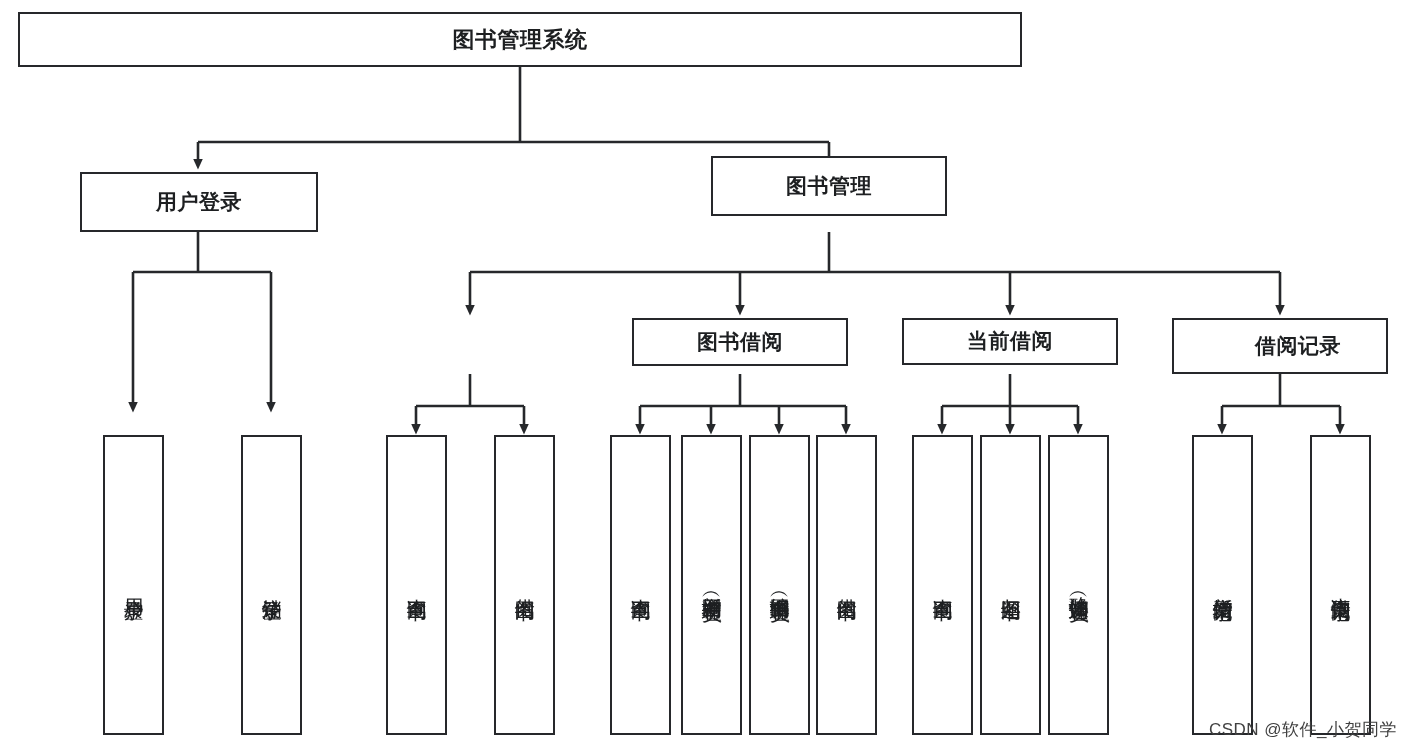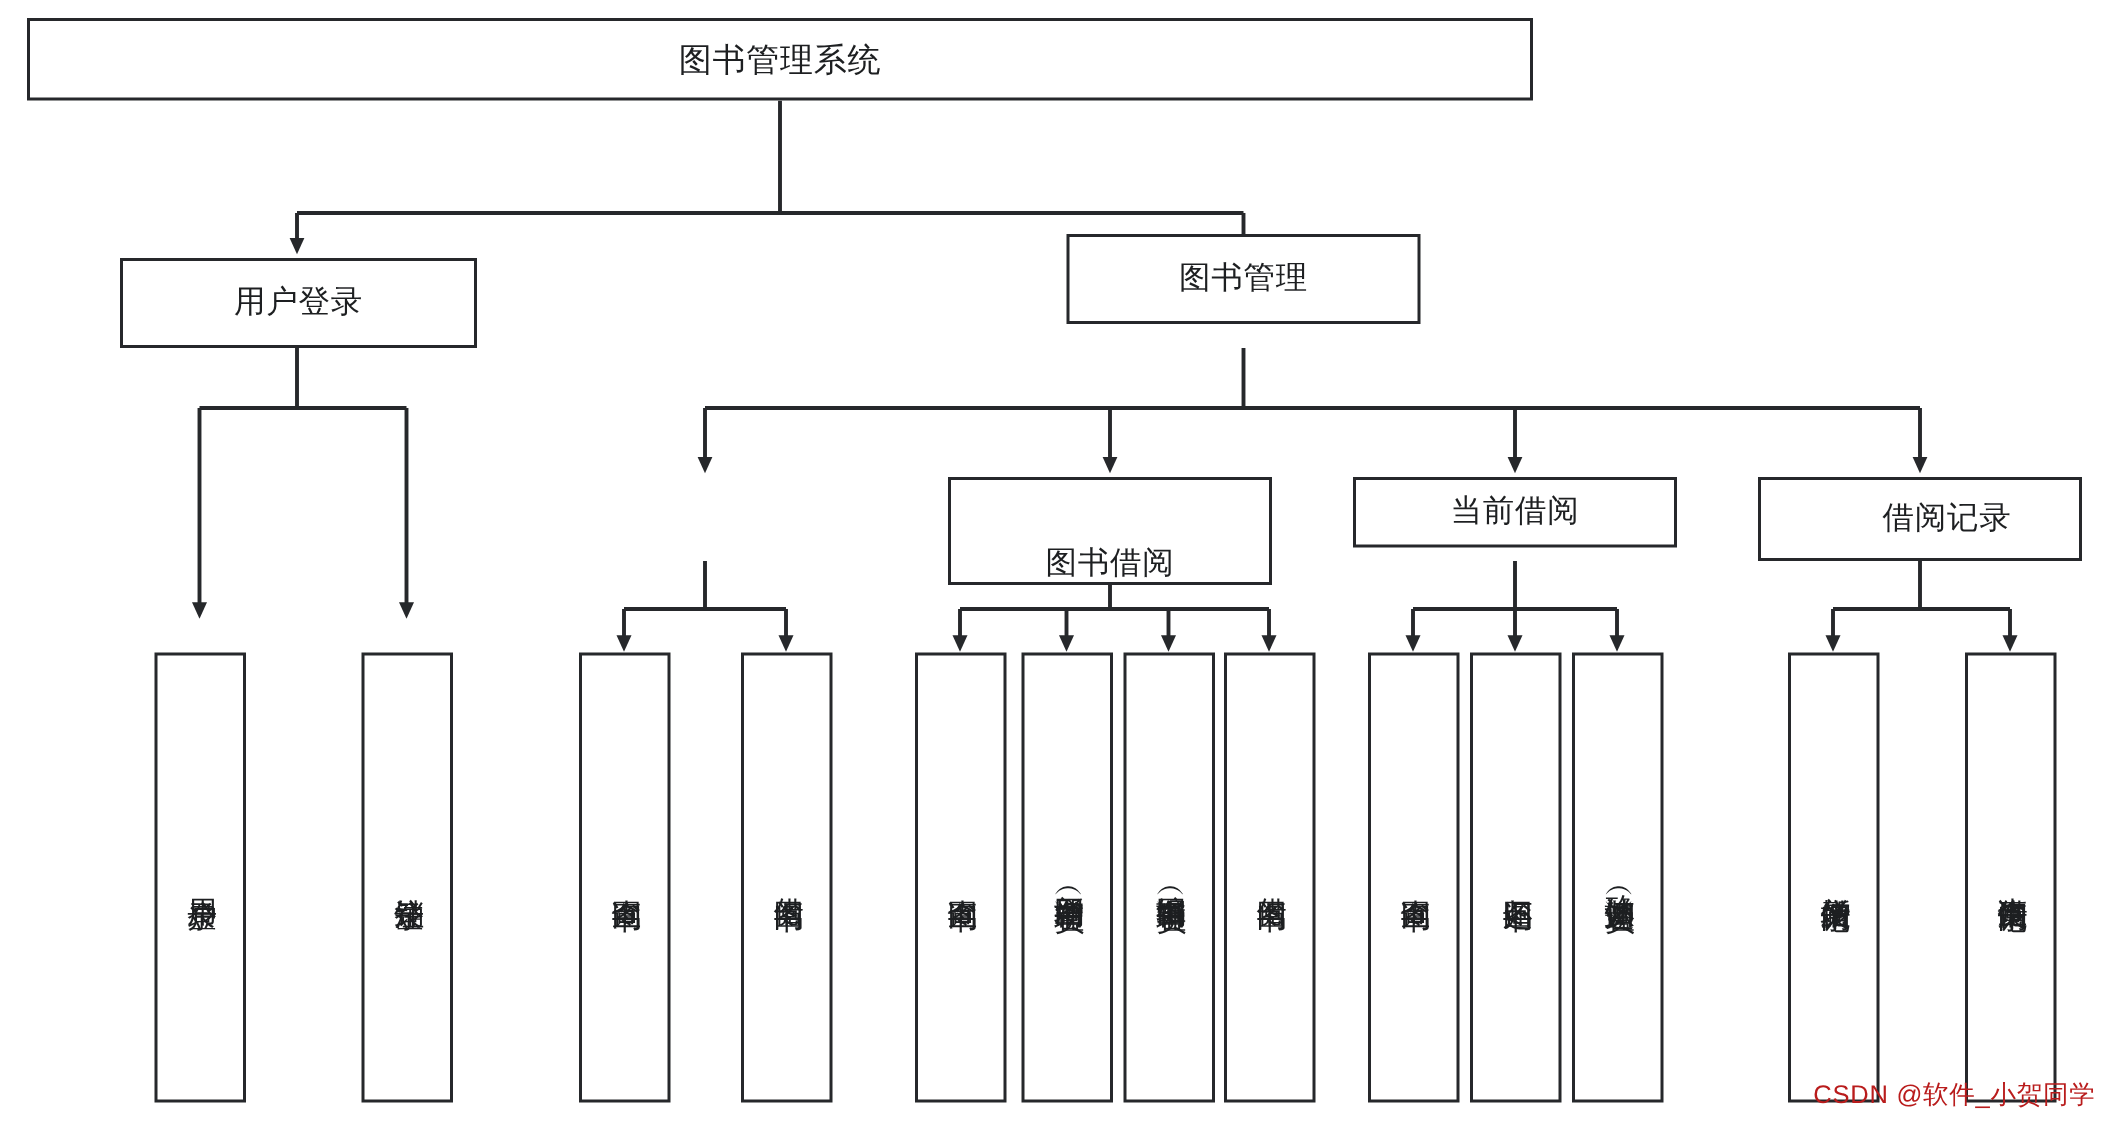--- a/index.html
+++ b/index.html
@@ -34,20 +34,21 @@
     display: flex;
     align-items: center;
     justify-content: center;
     color: #1d1f21;
   }
   .node.h {
     font-size: 21px;
     line-height: 1.15;
     letter-spacing: 0.5px;
     white-space: nowrap;
+    font-weight: bold;
   }
   .node.root {
     font-size: 22px;
   }
   .node.v {
     font-size: 20px;
     writing-mode: vertical-rl;
     text-orientation: upright;
     line-height: 1.18;
     letter-spacing: 1px;
@@ -59,21 +60,21 @@
     writing-mode: vertical-rl;
     text-orientation: upright;
     display: block;
     text-align: center;
   }
   .watermark {
     position: absolute;
     right: 8px;
     bottom: 6px;
     font-size: 17px;
-    color: #b91c1c;
+    color: #404040;
     letter-spacing: 0.5px;
     white-space: nowrap;
     user-select: none;
     margin-left: 35px;
   }
 </style>
 </head>
 <body>
 
 <div id="canvas">
@@ -132,21 +133,21 @@
     <span>图书管理系统</span>
   </div>
 
   <div class="node h" style="left:80px; top:172px; width:238px; height:60px;">
     <span>用户登录</span>
   </div>
   <div class="node h" style="left:711px; top:156px; width:236px; height:60px;">
     <span>图书管理</span>
   </div>
 
-  <div class="node h" style="left:632px; top:318px; width:216px; height:72px;align-items:flex-end;">
+  <div class="node h" style="left:632px; top:318px; width:216px; height:48px;">
     <span>图书借阅</span>
   </div>
   <div class="node h" style="left:902px; top:318px; width:216px; height:47px;">
     <span>当前借阅</span>
   </div>
   <div class="node h" style="left:1172px; top:318px; width:216px; height:56px;padding-left:36px;">
     <span>借阅记录</span>
   </div>
 
   <div class="node v" style="left:103px; top:435px; width:61px; height:300px;">

